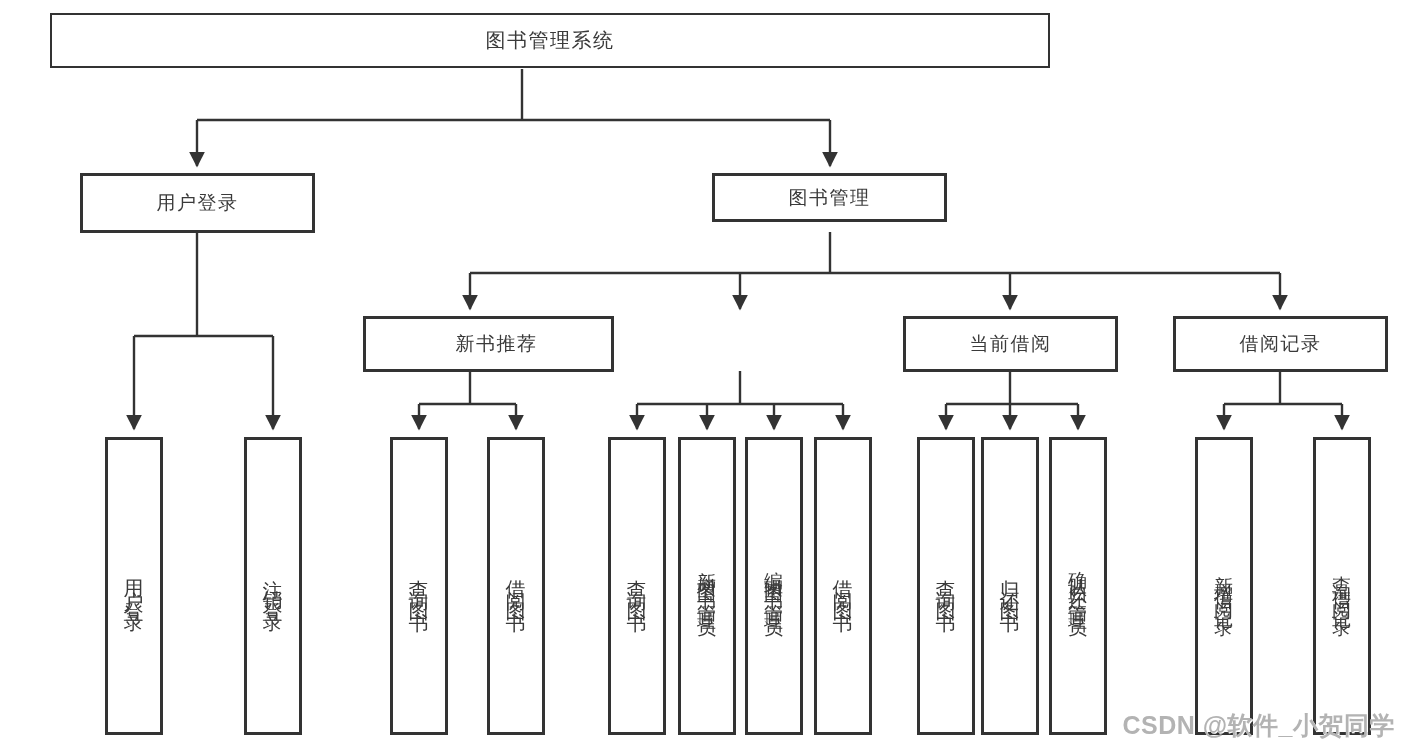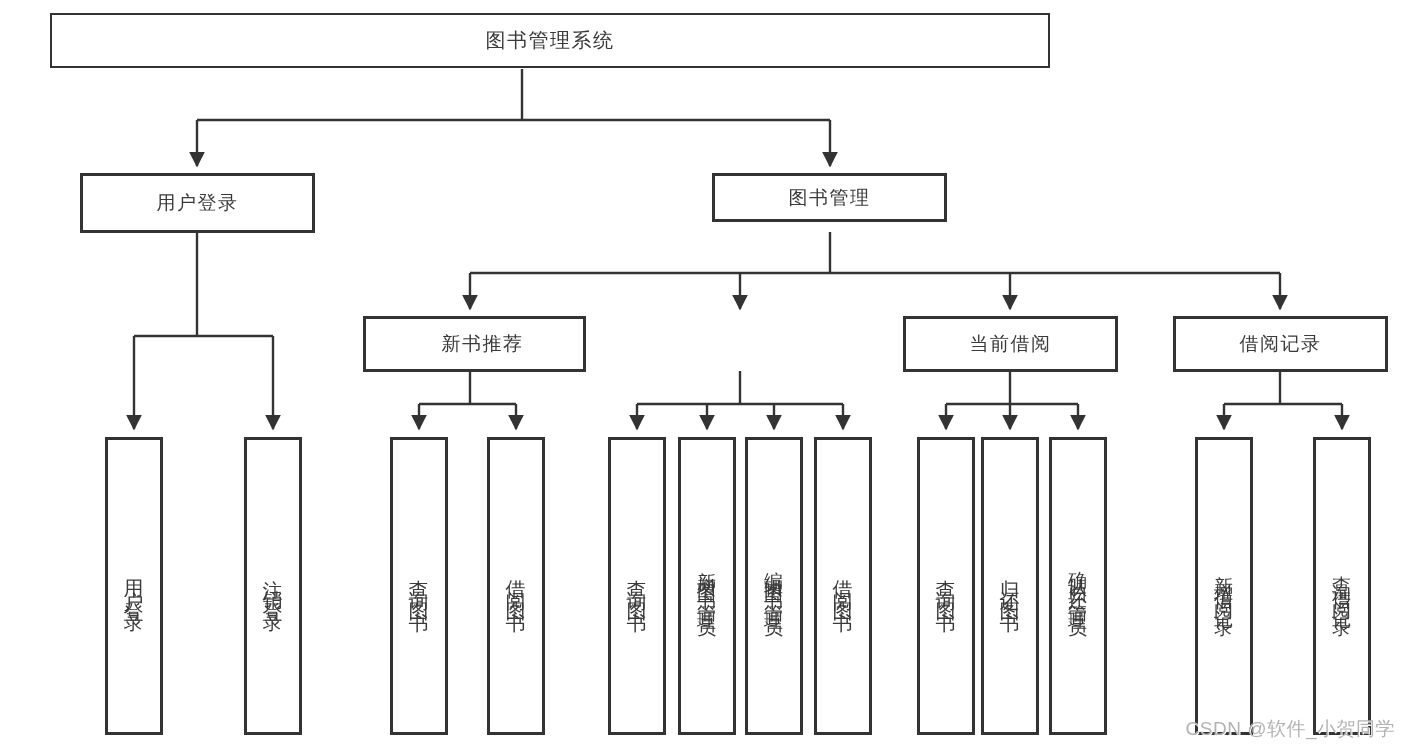--- a/index.html
+++ b/index.html
@@ -59,25 +59,26 @@
     letter-spacing: 0.55em;
     line-height: 1;
     color: var(--text);
     overflow: hidden;
   }
 
   .watermark {
     position: absolute;
     right: 10px;
     bottom: 5px;
-    font-size: 19px;
+    font-size: 25px;
     letter-spacing: 0.5px;
     color: var(--watermark);
     text-shadow: 1px 1px 0 #ffffff;
     white-space: nowrap;
+    font-weight: bold;
   }
 </style>
 </head>
 <body>
 
 <div class="stage">
 
   <svg class="connectors" viewBox="0 0 1405 747" xmlns="http://www.w3.org/2000/svg">
     <defs>
       <marker id="arrow" viewBox="0 0 10 10" refX="9" refY="5" markerWidth="7.5" markerHeight="6.5" orient="auto">
@@ -138,21 +139,21 @@
       <path class="wire" d="M1224,404 L1224,429" marker-end="url(#arrow)"></path>
       <path class="wire" d="M1342,404 L1342,429" marker-end="url(#arrow)"></path>
     </g>
   </svg>
 
   <div class="node lvl1" style="left:22px; top:13px; width:1000px; height:55px; font-size:20px;margin-left:28px;">图书管理系统</div>
 
   <div class="node lvl2" style="left:80px; top:173px; width:235px; height:60px;">用户登录</div>
   <div class="node lvl2" style="left:712px; top:173px; width:235px; height:49px;">图书管理</div>
 
-  <div class="node lvl3" style="left:363px; top:316px; width:223px; height:56px;padding-left:16px;">新书推荐</div>
+  <div class="node lvl3" style="left:363px; top:316px; width:251px; height:56px;padding-left:16px;">新书推荐</div>
   <div class="node lvl3" style="left:1173px; top:316px; width:215px; height:56px;">借阅记录</div>
   <div class="node lvl3" style="left:903px; top:316px; width:215px; height:56px;">当前借阅</div>
 
   <div class="vnode" style="left:105px; top:437px; width:58px; height:298px;">用户登录</div>
   <div class="vnode" style="left:244px; top:437px; width:58px; height:298px;">注销登录</div>
 
   <div class="vnode" style="left:390px; top:437px; width:58px; height:298px;">查询图书</div>
   <div class="vnode" style="left:487px; top:437px; width:58px; height:298px;">借阅图书</div>
 
   <div class="vnode" style="left:608px; top:437px; width:58px; height:298px;">查询图书</div>

